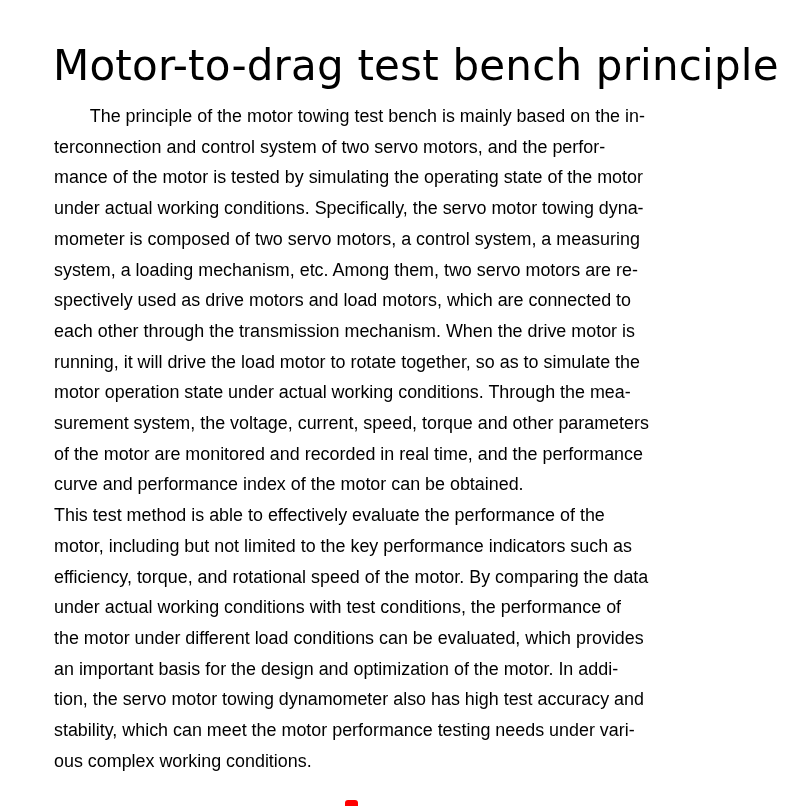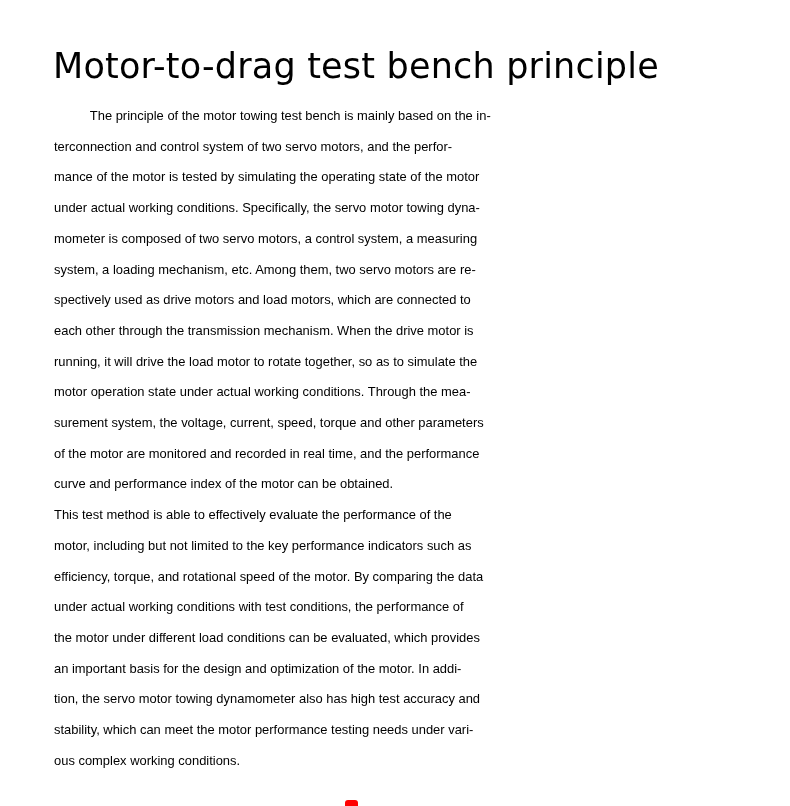--- a/index.html
+++ b/index.html
@@ -14,32 +14,32 @@
       overflow: hidden;
       color: #000000;
     }
     .title {
       position: absolute;
       left: 53px;
       top: 44px;
       margin: 0;
       font-family: "DejaVu Sans", sans-serif;
       font-weight: normal;
-      font-size: 35px;
+      font-size: 42px;
       line-height: 44px;
       letter-spacing: 0.2px;
       white-space: nowrap;
     }
     .body-text {
       position: absolute;
       left: 54px;
       top: 101px;
       width: 700px;
       font-family: "Liberation Sans", sans-serif;
-      font-size: 13px;
+      font-size: 18px;
       line-height: 30.7px;
     }
     .line {
       display: block;
       white-space: nowrap;
       transform-origin: left center;
     }
     .line.indent {
       padding-left: 36px;
     }

